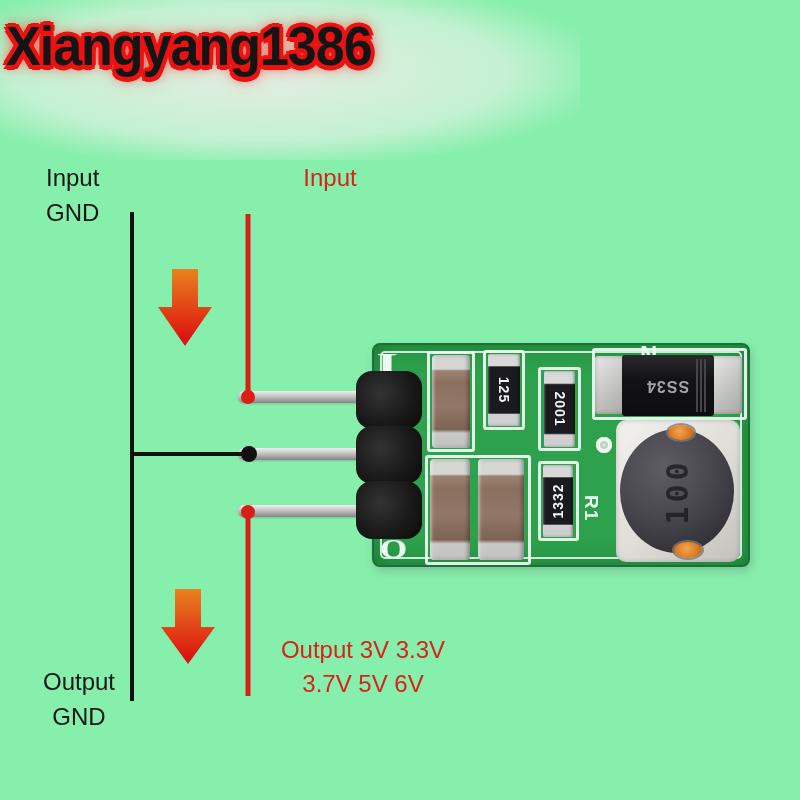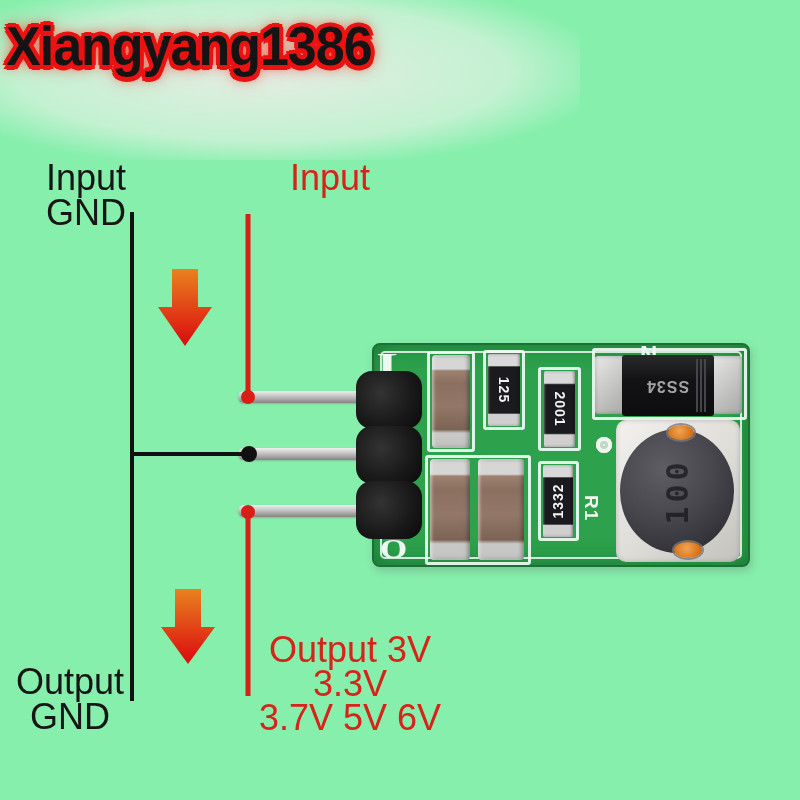--- a/index.html
+++ b/index.html
@@ -13,27 +13,27 @@
     background:radial-gradient(ellipse at 45% 45%, rgba(240,237,233,.9) 0%, rgba(245,243,240,.55) 55%, rgba(255,255,255,0) 78%); }
 
   
   #watermark { left:6px; top:16px; width:420px; font-weight:bold; font-size:52px;
     letter-spacing:-1px; color:#141414; transform:scaleY(1.08); white-space:nowrap;
     text-shadow:
       -3px -3px 0 #ec1212, 3px -3px 0 #ec1212, -3px 3px 0 #ec1212, 3px 3px 0 #ec1212,
       -4px 0 0 #ec1212, 4px 0 0 #ec1212, 0 -4px 0 #ec1212, 0 4px 0 #ec1212,
       0 0 10px #f03020, 0 0 18px rgba(240,40,25,.75); }
 
-  .lbl { font-size:36px; line-height:35px; }
+  .lbl { font-size:24px; line-height:35px; }
   .black-lbl { color:#161616; }
   .red-lbl { color:#d8231a; }
   #label-input-gnd { left:46px; top:160px; text-align:left; }
   #label-input-v { left:252px; top:160px; width:156px; text-align:center; }
-  #label-output-gnd { left:14px; top:664px; width:112px; text-align:center; }
-  #label-output-v { left:237px; top:633px; width:226px; text-align:center; line-height:34px; }
+  #label-output-gnd { left:23px; top:664px; width:112px; text-align:center; }
+  #label-output-v { left:250px; top:633px; width:226px; text-align:center; line-height:34px; }
 
   
   #board { left:372px; top:343px; width:378px; height:224px; background:#2da14c;
     border:2px solid #1a7134; border-radius:8px;
     box-shadow:inset 0 0 22px rgba(0,70,25,.5), 2px 4px 9px rgba(90,90,90,.28);
     z-index:10; }
   #board .trace { position:absolute; left:6px; top:6px; right:6px; bottom:6px;
     border:2px solid rgba(238,249,242,.85); border-radius:5px; }
   .silk { position:absolute; color:#edf8f1; font-family:"Liberation Serif", serif; font-weight:bold; }
   #silk-i { left:2px; top:1px; font-size:30px; transform:scaleX(1.9); transform-origin:left top; }

